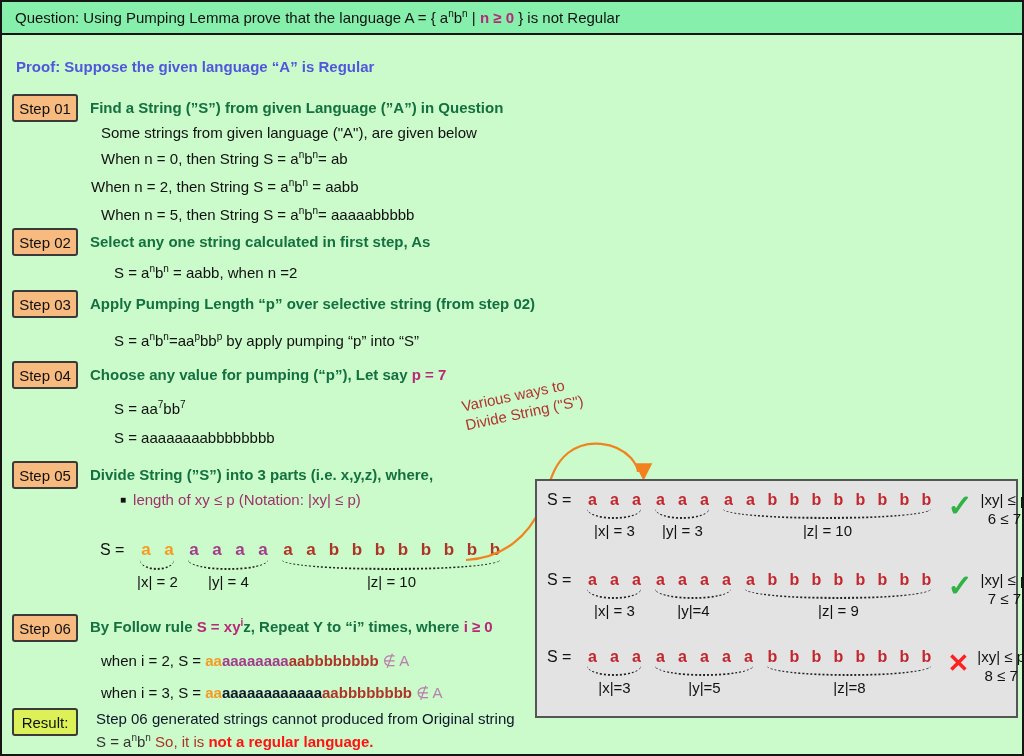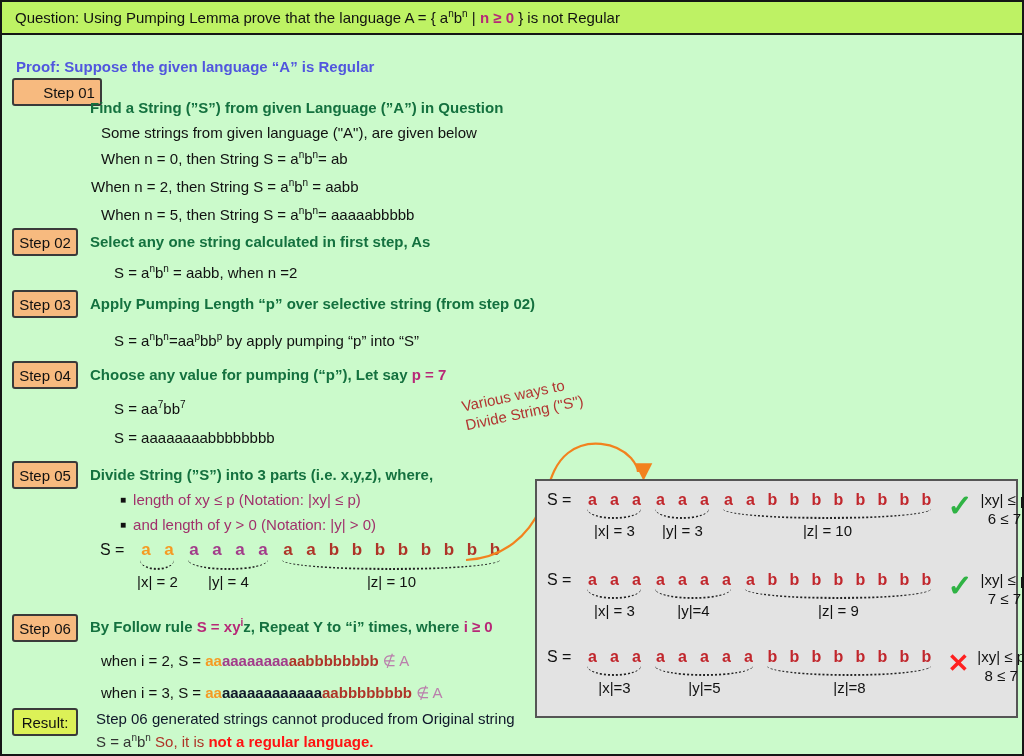--- a/index.html
+++ b/index.html
@@ -1,17 +1,17 @@
 <!DOCTYPE html>
 <html><head>
 <meta charset="utf-8">
 <style>
   html,body{margin:0;padding:0;background:#fff;font-family:"Liberation Sans",sans-serif;}
   #root{position:relative;width:1024px;height:756px;box-sizing:border-box;border:2px solid #151515;background:#CBFACB;overflow:hidden;}
-  #banner{position:absolute;left:0;top:0;right:0;height:31px;background:#bef264;border-bottom:2px solid #151515;display:flex;align-items:center;padding-left:13px;font-size:15px;color:#111;box-sizing:content-box;}
+  #banner{position:absolute;left:0;top:0;right:0;height:31px;background:#86efac;border-bottom:2px solid #151515;display:flex;align-items:center;padding-left:13px;font-size:15px;color:#111;box-sizing:content-box;}
   .abs{position:absolute;white-space:nowrap;font-size:15px;color:#111;line-height:1.25;}
   .ttl{font-weight:bold;color:#14713F;}
   .proof{font-weight:bold;color:#5156DE;}
   .badge{position:absolute;left:10px;width:62px;height:24px;background:#F7BA7F;border:2px solid #3a3a3a;border-radius:3px;display:flex;align-items:center;justify-content:center;font-size:15px;color:#111;}
   .rbadge{background:#DCF157;}
   sup{font-size:10px;vertical-align:6px;line-height:0;}
   .bullet-sq{font-size:10px;color:#111;margin-right:7px;vertical-align:2px;}
   .bullet-tx{color:#A0316B;text-align:right;}
   #dbox{position:absolute;left:533px;top:477px;width:483px;height:239px;background:#E3E3E3;border:2px solid #555;box-sizing:border-box;}
   .lrow{white-space:nowrap;}
@@ -33,21 +33,21 @@
 <body>
 
 <div id="root">
 
   <div id="banner">
     <span><span>Question: Using Pumping Lemma prove that the language A = { a</span><sup>n</sup><span>b</span><sup>n</sup><span> | </span><span style="color: rgb(183, 40, 119); font-weight: bold;">n ≥ 0</span><span> } is not Regular</span></span>
   </div>
 
   <div class="abs proof" style="left:14px;top:56px;">Proof: Suppose the given language “A” is Regular</div>
 
-  <div class="badge" style="top:76px;padding-left:24px;">Step 01</div>
+  <div class="badge" style="top:92px;">Step 01</div>
   <div class="abs ttl" style="left:88px;top:97px;">Find a String (”S”) from given Language (”A”) in Question</div>
   <div class="abs" style="left:99px;top:122px;">Some strings from given language ("A"), are given below</div>
   <div class="abs" style="left:99px;top:148px;"><span>When n = 0, then String S = a</span><sup>n</sup><span>b</span><sup>n</sup><span>=  ab</span></div>
   <div class="abs" style="left:89px;top:176px;"><span>When n = 2, then String S = a</span><sup>n</sup><span>b</span><sup>n</sup><span> = aabb</span></div>
   <div class="abs" style="left:99px;top:204px;"><span>When n = 5, then String S = a</span><sup>n</sup><span>b</span><sup>n</sup><span>= aaaaabbbbb</span></div>
 
   <div class="badge" style="top:226px;">Step 02</div>
   <div class="abs ttl" style="left:88px;top:231px;">Select any one string calculated in first step, As</div>
   <div class="abs" style="left:112px;top:262px;"><span>S = a</span><sup>n</sup><span>b</span><sup>n</sup><span> = aabb, when n =2</span></div>
 
@@ -56,21 +56,20 @@
   <div class="abs" style="left:112px;top:330px;"><span>S = a</span><sup>n</sup><span>b</span><sup>n</sup><span>=aa</span><sup>p</sup><span>bb</span><sup>p</sup><span>  by apply pumping “p” into “S”</span></div>
 
   <div class="badge" style="top:359px;">Step 04</div>
   <div class="abs ttl" style="left:88px;top:364px;"><span>Choose any value for pumping (“p”), Let say </span><span style="color: rgb(183, 40, 119);">p = 7</span></div>
   <div class="abs" style="left:112px;top:398px;"><span>S = aa</span><sup>7</sup><span>bb</span><sup>7</sup></div>
   <div class="abs" style="left:112px;top:427px;">S = aaaaaaaabbbbbbbb</div>
 
   <div class="badge" style="top:459px;">Step 05</div>
   <div class="abs ttl" style="left:88px;top:464px;">Divide String (”S”) into 3 parts (i.e. x,y,z), where,</div>
   <div class="abs" style="left:118px;top:489px;"><span class="bullet-sq">■</span><span class="bullet-tx">length of xy ≤ p (Notation: |xy| ≤ p)</span></div>
-  <div class="abs" style="left:118px;top:514px;"><span class="bullet-sq">■</span><span class="bullet-tx">and length of y &gt; 0 (Notation: |y| &gt; 0)</span></div>
   <div class="abs lrow main-row" style="left:98px;top:538px;"><span class="pfx">S =</span><span class="lg">
         <span class="lts">
           <span class="lt" style="color: rgb(245, 154, 35);">a</span>
           <span class="lt" style="color: rgb(245, 154, 35);">a</span>
         </span>
         <span class="arc"></span>
         <span class="lbl">|x| = 2</span>
       </span><span class="lg">
         <span class="lts">
           <span class="lt" style="color: rgb(162, 59, 138);">a</span>

